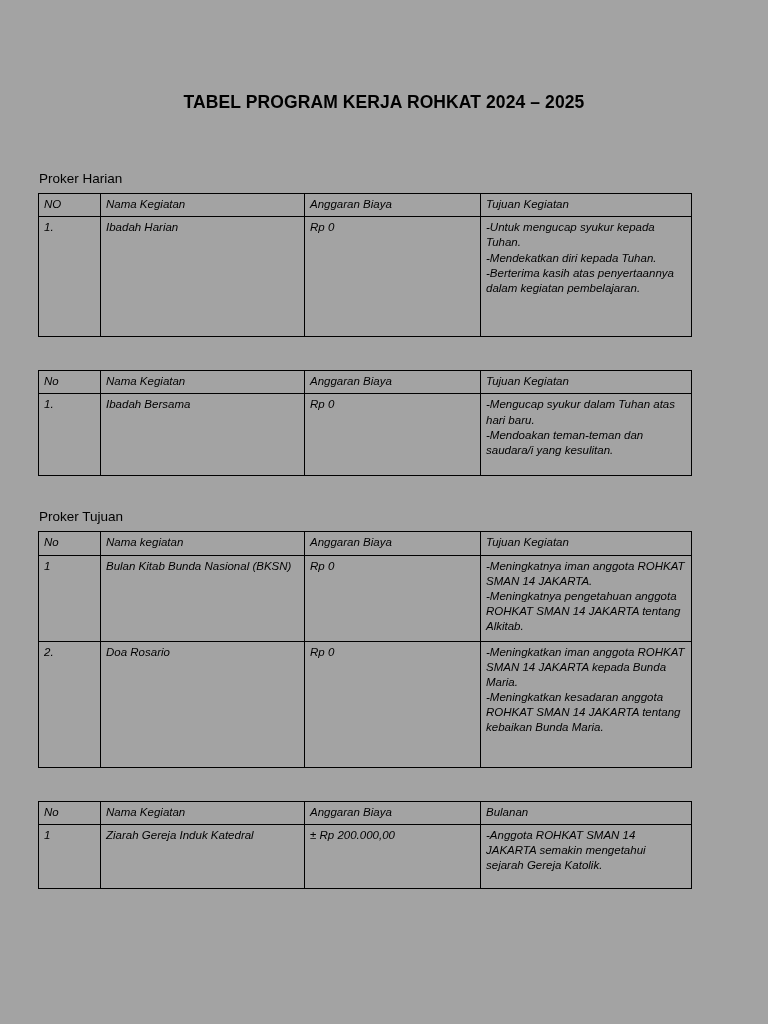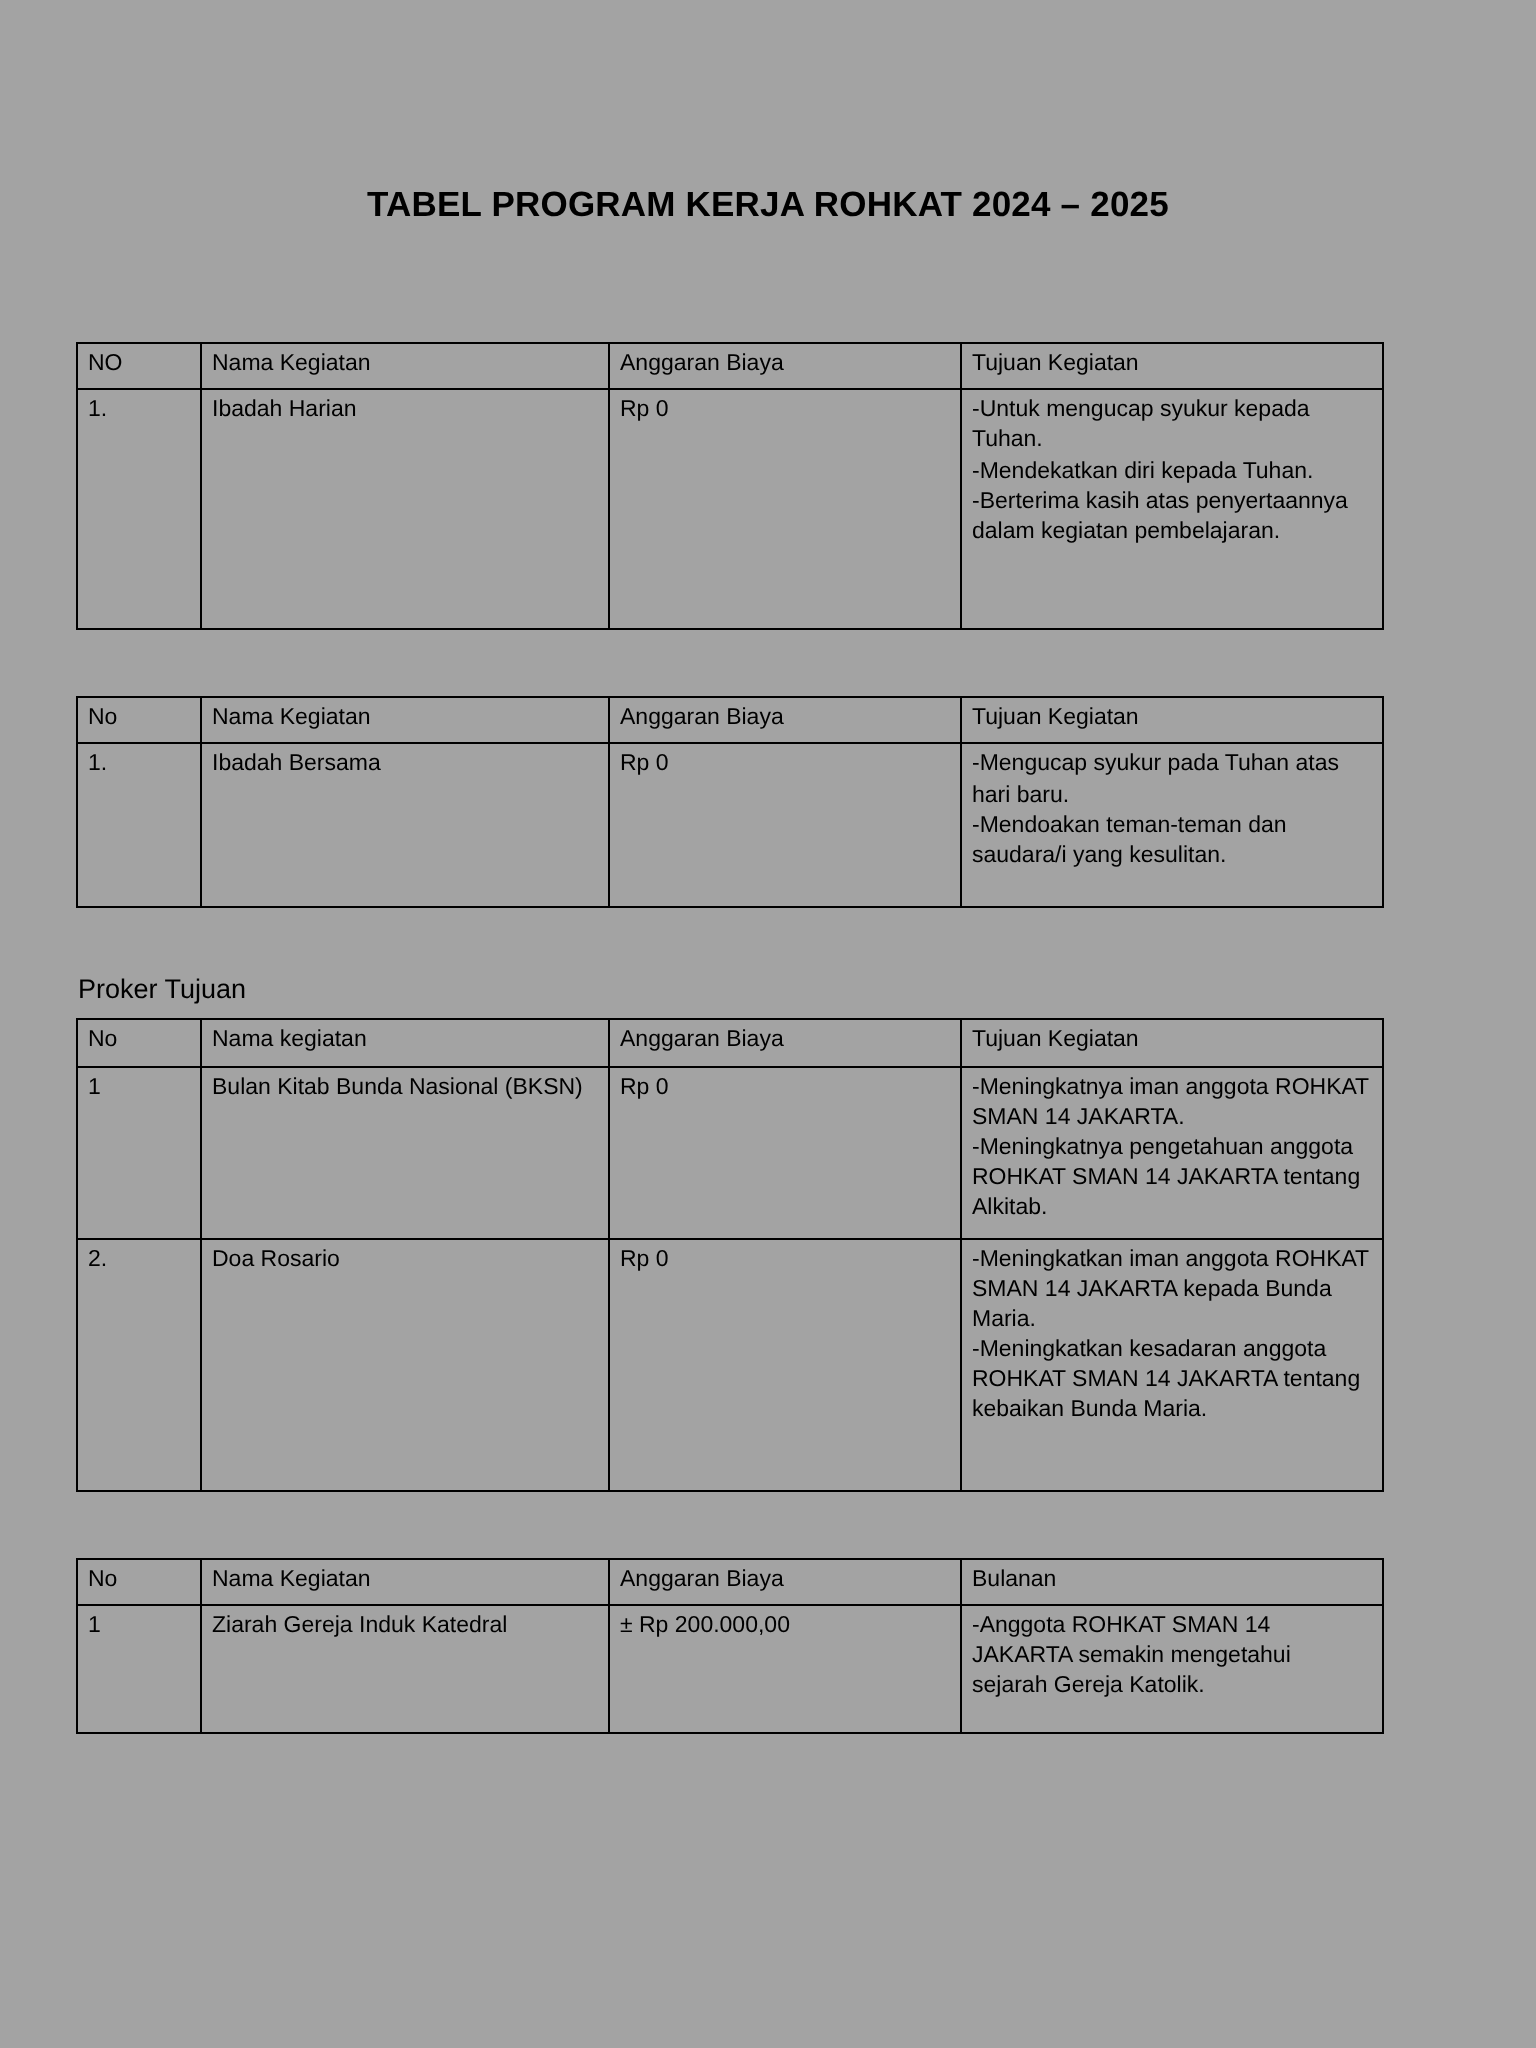--- a/index.html
+++ b/index.html
@@ -40,20 +40,21 @@
   }
   .sec-harian { margin-top: 58px; }
   .sec-mingguan { margin-top: 33px; }
   .sec-bulanan { margin-top: 33px; }
   .sec-tahunan { margin-top: 33px; }
 
   table.proker {
     border-collapse: collapse;
     width: 653px;
     table-layout: fixed;
+    font-style: italic;
   }
   table.proker td, table.proker th {
     border: 1px solid #000000;
     vertical-align: top;
     padding: 3px 5px 4px 5px;
     font-size: 11.5px;
     line-height: 1.32;
     font-weight: normal;
     text-align: left;
   }
@@ -75,20 +76,21 @@
   .h-tahunan-row td { height: 56px; }
 </style>
 </head>
 <body>
 
 <div class="page">
 
   <h1 class="doc-title">TABEL PROGRAM KERJA ROHKAT 2024 – 2025</h1>
 
   <div class="section sec-harian">
+    <div class="section-heading">Proker Harian</div>
     <table class="proker">
       <colgroup>
         <col class="col-no">
           <col class="col-nama">
           <col class="col-ang">
           <col class="col-tuj">
       </colgroup>
       <thead>
         <tr>
           <th>NO</th>
@@ -124,21 +126,21 @@
           <th>Nama Kegiatan</th>
           <th>Anggaran Biaya</th>
           <th>Tujuan Kegiatan</th>
         </tr>
       </thead>
       <tbody>
         <tr class="h-mingguan-row">
           <td>1.</td>
           <td>Ibadah Bersama</td>
           <td>Rp 0</td>
-          <td class="cell-lines">-Mengucap syukur pada Tuhan atas hari baru.
+          <td class="cell-lines">-Mengucap syukur dalam Tuhan atas hari baru.
 -Mendoakan teman-teman dan saudara/i yang kesulitan.</td>
         </tr>
       </tbody>
     </table>
   </div>
 
   <div class="section sec-bulanan">
     <div class="section-heading">Proker Tujuan</div>
     <table class="proker">
       <colgroup>

